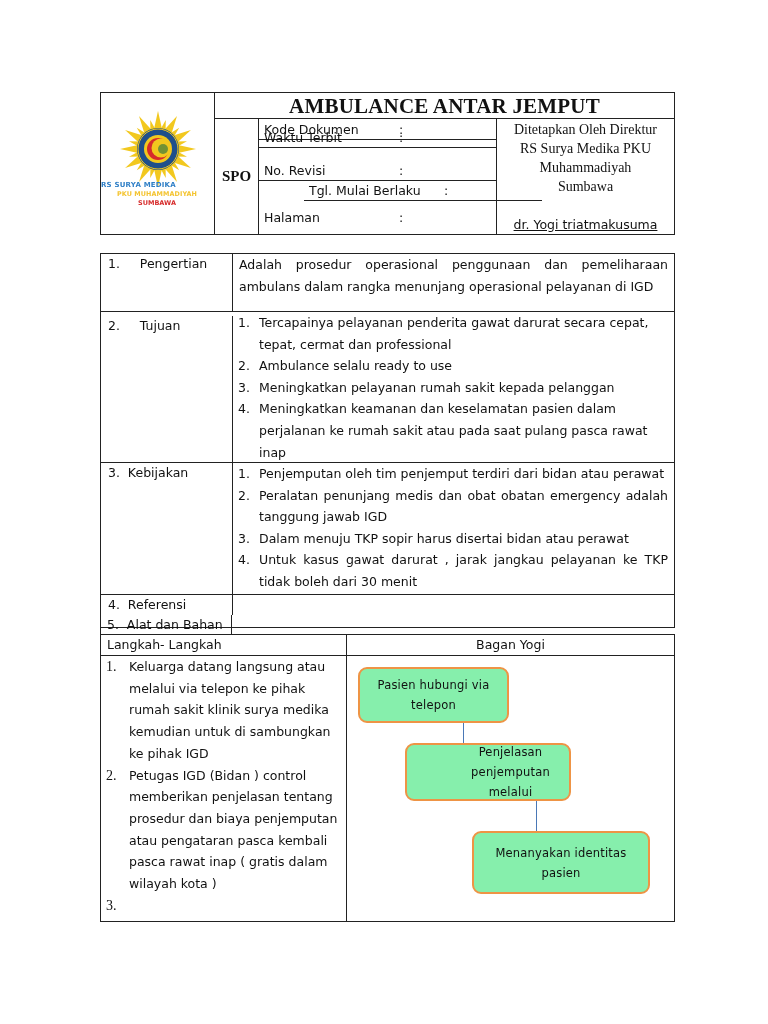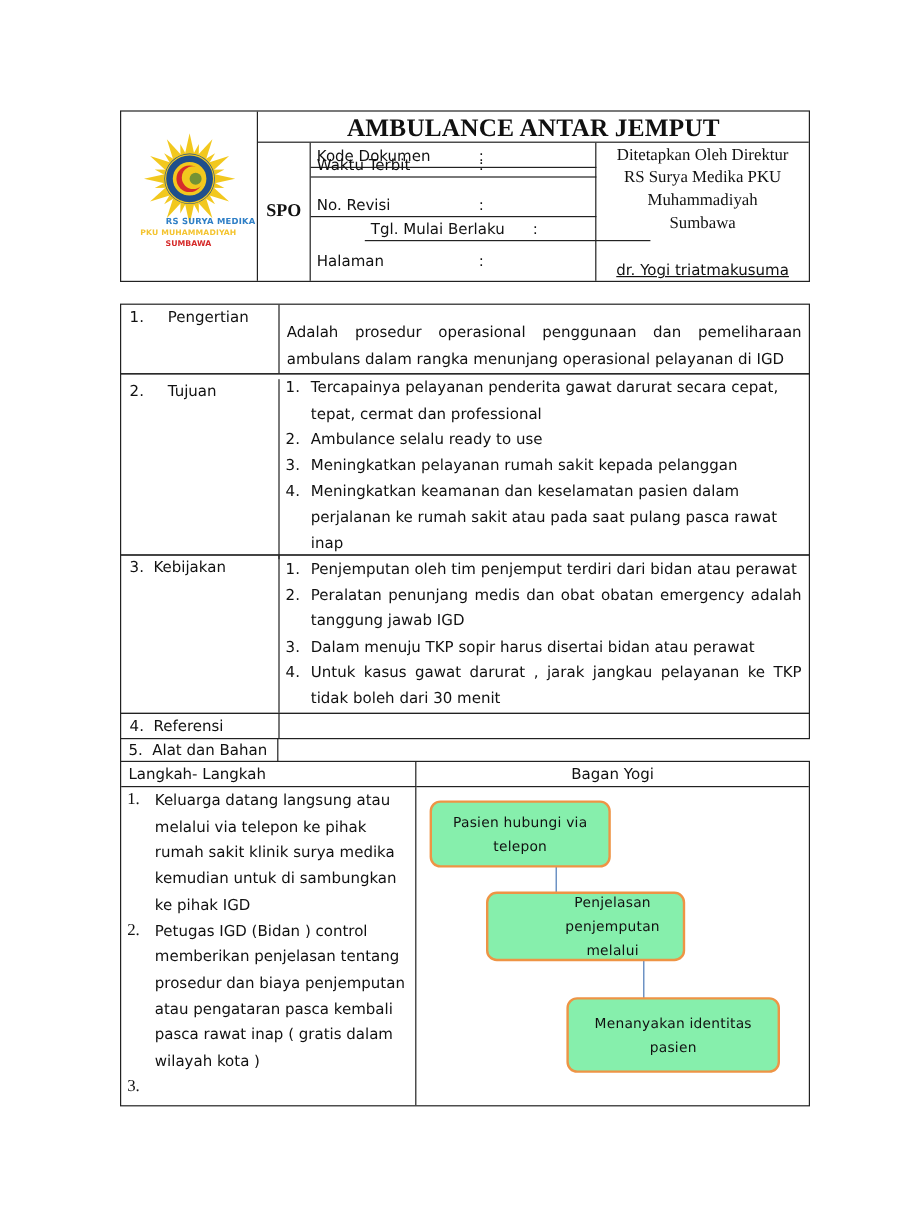--- a/index.html
+++ b/index.html
@@ -75,21 +75,21 @@
           <polygon points="0,-30 3,-18 -3,-18" transform="rotate(345)"></polygon>
         </g>
         <circle r="21" fill="#1f4f8b"></circle>
         <circle r="20" fill="none" stroke="#f2c81e" stroke-width="1"></circle>
         <circle r="14" fill="#f2c81e"></circle>
         <circle r="11" fill="#d62b2b"></circle>
         <circle cx="3" cy="-1" r="9.5" fill="#f2c81e"></circle>
         <circle cx="5" cy="0" r="5" fill="#3d7a3d" opacity="0.7"></circle>
       </g>
     </svg>
-    <div class="abs sans" style="left:0;top:88px;width:112px;text-align:right;font-size:7px;font-weight:bold;color:#2f7fc6;letter-spacing:0.2px;">RS SURYA MEDIKA</div>
+    <div class="abs sans" style="left:0;top:88px;width:112px;text-align:left;font-size:7px;font-weight:bold;color:#2f7fc6;letter-spacing:0.2px;">RS SURYA MEDIKA</div>
     <div class="abs sans" style="left:0;top:97px;width:112px;text-align:center;font-size:6.4px;font-weight:bold;color:#f4c430;letter-spacing:0.1px;">PKU MUHAMMADIYAH</div>
     <div class="abs sans" style="left:0;top:106px;width:112px;text-align:center;font-size:6.5px;font-weight:bold;color:#d62b2b;">SUMBAWA</div>
   </div>
 
   <div id="title-cell" class="abs serif">AMBULANCE ANTAR JEMPUT</div>
 
   <div id="spo-cell" class="abs serif">SPO</div>
 
   <div id="meta-table" class="abs sans">
     <div class="meta-row" style="top:0;height:21px;">
@@ -118,21 +118,21 @@
     <div class="line serif" style="margin-top:1px;">Ditetapkan  Oleh Direktur</div>
     <div class="line serif">RS  Surya Medika PKU</div>
     <div class="line serif">Muhammadiyah</div>
     <div class="line serif">Sumbawa</div>
     <div class="sig sans">dr. Yogi triatmakusuma</div>
   </div>
 </div>
 
 <div class="abs bd" style="left:100px;top:253px;width:575px;height:59px;">
   <div class="abs sans sec-label" style="left:0;top:0;width:132px;height:57px;border-right:1px solid #222;padding:2px 0 0 7px;white-space:pre;">1.     Pengertian</div>
-  <div class="abs sans cell-text justify" style="left:132px;top:12px;width:441px;padding:0 6px 0 6px;">Adalah prosedur operasional penggunaan dan pemeliharaan ambulans dalam rangka menunjang operasional pelayanan di IGD</div>
+  <div class="abs sans cell-text justify" style="left:132px;top:0;width:441px;padding:0 6px 0 6px;">Adalah prosedur operasional penggunaan dan pemeliharaan ambulans dalam rangka menunjang operasional pelayanan di IGD</div>
 </div>
 
 <div class="abs bd" style="left:100px;top:311px;width:575px;height:152px;">
   <div class="abs sans sec-label" style="left:0;top:4px;width:132px;height:150px;border-right:1px solid #222;padding:2px 0 0 7px;white-space:pre;">2.     Tujuan</div>
   <div class="abs sans cell-text" style="left:132px;top:0;width:441px;padding:0 6px 0 0;">
     <ol class="lst">
       <li><span class="num">1.</span><span>Tercapainya pelayanan penderita gawat darurat secara cepat, tepat, cermat dan professional</span></li>
       <li><span class="num">2.</span><span>Ambulance selalu ready to use</span></li>
       <li><span class="num">3.</span><span>Meningkatkan pelayanan rumah sakit kepada pelanggan</span></li>
       <li><span class="num">4.</span><span>Meningkatkan keamanan dan keselamatan pasien dalam perjalanan ke rumah sakit atau pada saat pulang pasca rawat inap</span></li>
@@ -145,21 +145,21 @@
   <div class="abs sans cell-text justify" style="left:132px;top:0;width:441px;padding:0 6px 0 0;">
     <ol class="lst">
       <li><span class="num">1.</span><span>Penjemputan oleh tim penjemput terdiri dari bidan atau perawat</span></li>
       <li><span class="num">2.</span><span>Peralatan penunjang medis dan obat obatan emergency adalah tanggung jawab IGD</span></li>
       <li><span class="num">3.</span><span>Dalam menuju TKP sopir harus disertai bidan atau perawat</span></li>
       <li><span class="num">4.</span><span>Untuk kasus gawat darurat , jarak jangkau pelayanan ke TKP tidak boleh dari 30 menit</span></li>
     </ol>
   </div>
 </div>
 
-<div class="abs bd" style="left:100px;top:594px;width:575px;height:22px;">
+<div class="abs bd" style="left:100px;top:594px;width:575px;height:34px;">
   <div class="abs sans sec-label" style="left:0;top:0;width:132px;height:20px;border-right:1px solid #222;padding:2px 0 0 7px;white-space:pre;">4.  Referensi</div>
   <div class="abs sans cell-text" style="left:132px;top:0;width:441px;"></div>
 </div>
 
 <div class="abs" style="left:100px;top:615px;width:132px;height:20px;border-left:1px solid #222;border-right:1px solid #222;">
   <div class="abs sans sec-label" style="left:0;top:0;width:131px;padding:2px 0 0 6px;white-space:pre;">5.  Alat dan Bahan</div>
 </div>
 
 <div class="abs bd" style="left:100px;top:634px;width:575px;height:288px;">
 

